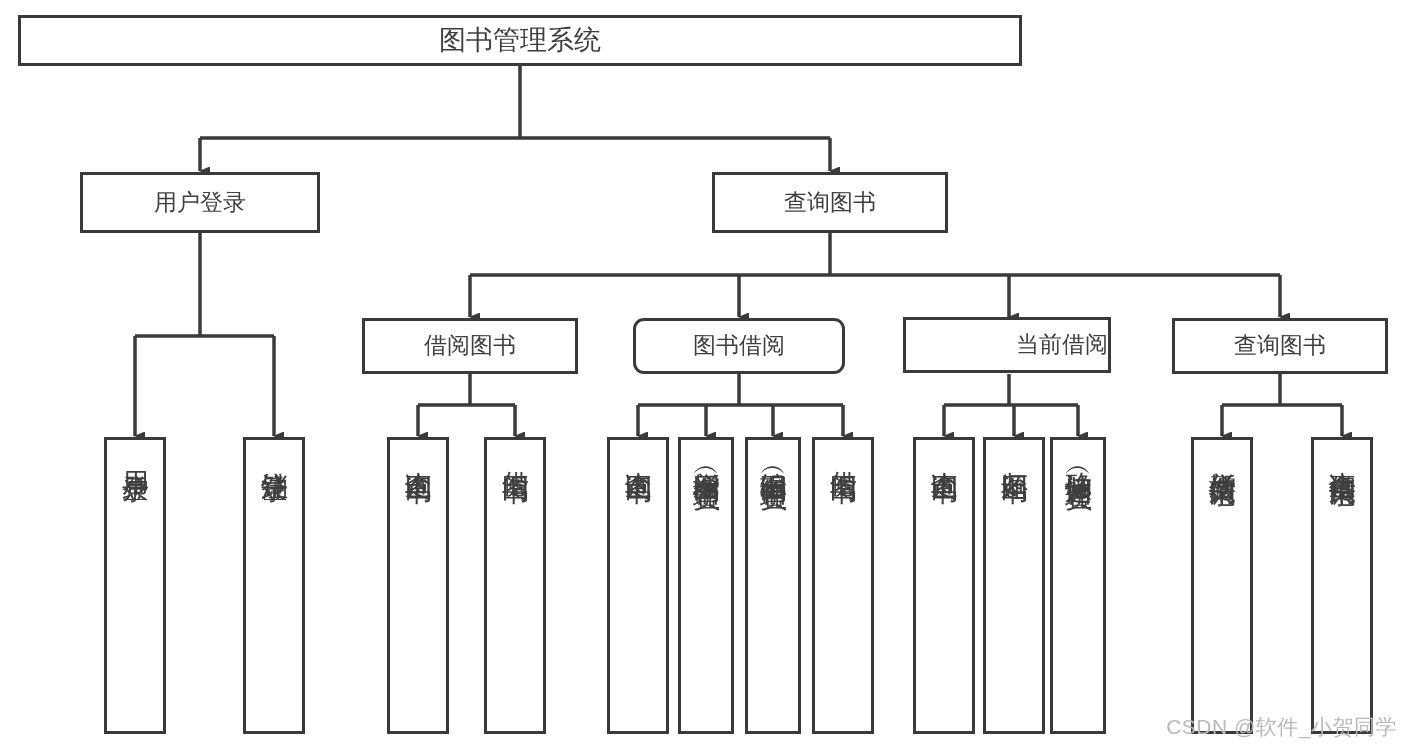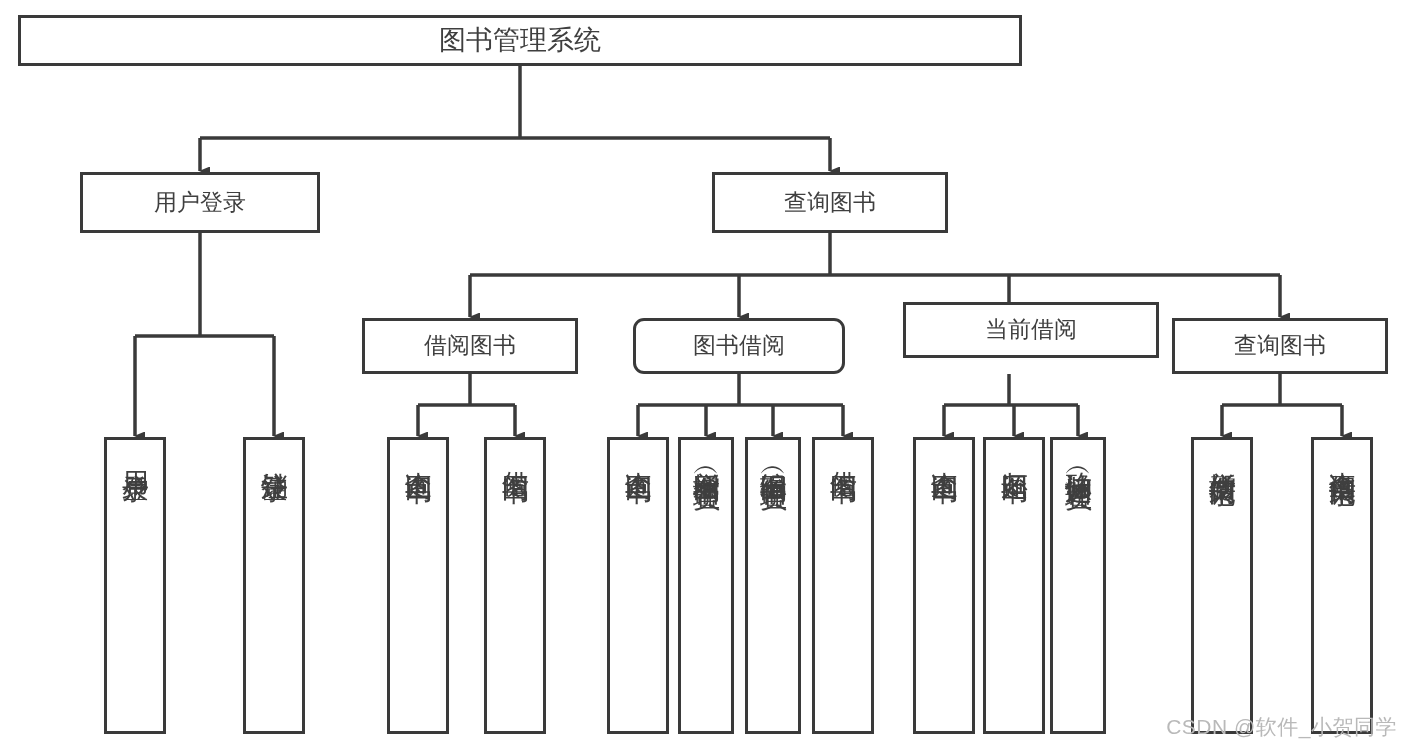--- a/index.html
+++ b/index.html
@@ -128,21 +128,21 @@
       </div>
       <div class="node level1" style="left: 712px; top: 172px; width: 236px; height: 61px;">
         <span class="label">查询图书</span>
       </div>
       <div class="node level2" style="left: 362px; top: 318px; width: 216px; height: 56px;">
         <span class="label">借阅图书</span>
       </div>
       <div class="node level2" style="left: 633px; top: 318px; width: 212px; height: 56px; border-radius: 11px;">
         <span class="label">图书借阅</span>
       </div>
-      <div class="node level2" style="left: 903px; top: 302px; width: 256px; height: 56px;">
+      <div class="node level2" style="left: 903px; top: 317px; width: 208px; height: 56px; justify-content: flex-end;">
         <span class="label">当前借阅</span>
       </div>
       <div class="node level2" style="left: 1172px; top: 318px; width: 216px; height: 56px;">
         <span class="label">查询图书</span>
       </div>
       <div class="node leaf" style="left: 104px; top: 437px; width: 62px; height: 297px;">
         <span class="label">用户登录</span>
       </div>
       <div class="node leaf" style="left: 243px; top: 437px; width: 62px; height: 297px;">
         <span class="label">注销登录</span>

